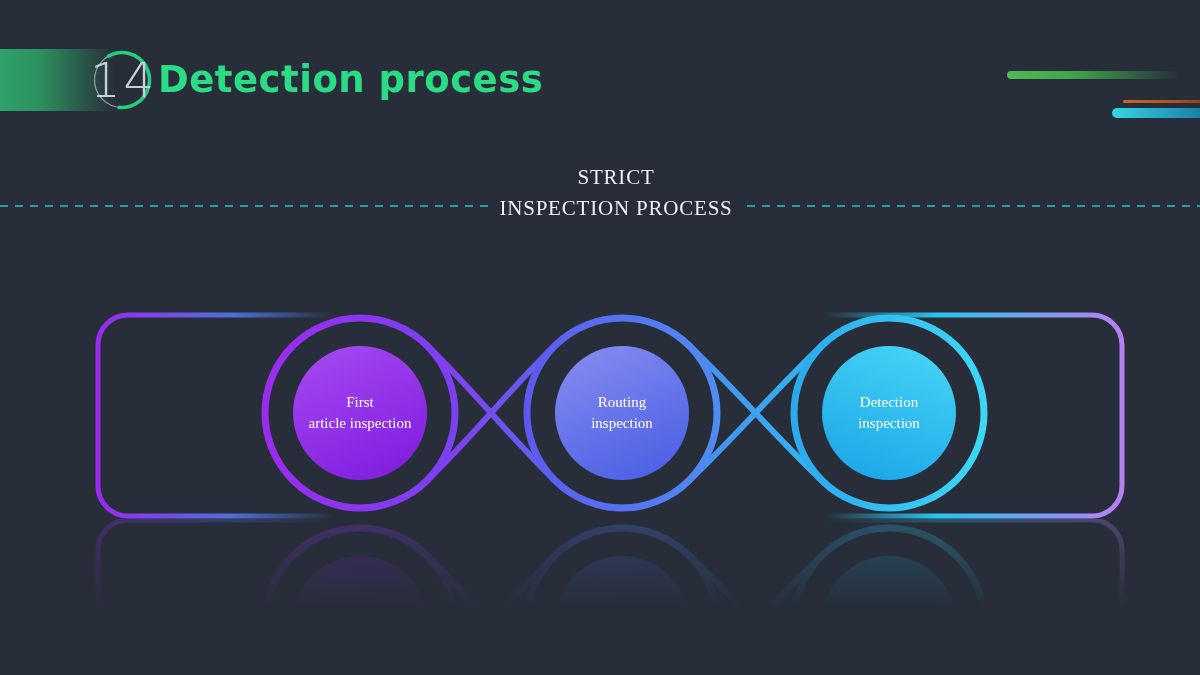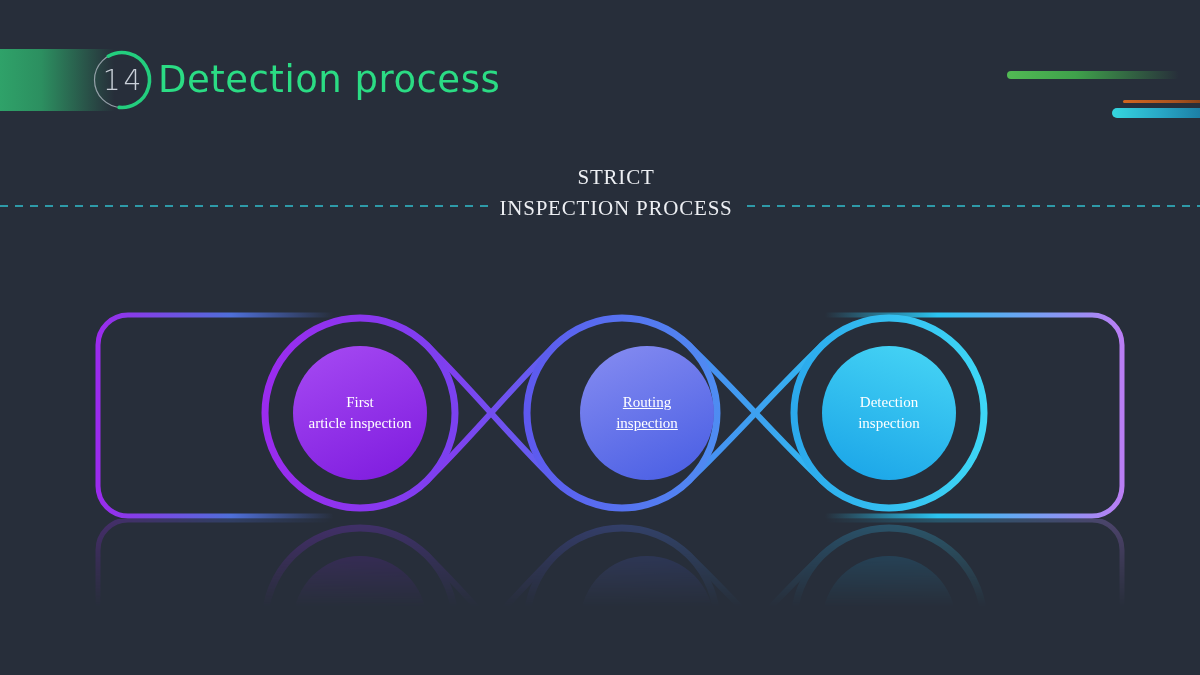--- a/index.html
+++ b/index.html
@@ -14,25 +14,25 @@
   
   .accent-bar{
     position:absolute;left:0;top:49px;width:118px;height:62px;
     background:linear-gradient(90deg,#2FA269 0%,#2C8F60 35%,rgba(40,70,60,0) 97%);
   }
   .num-ring-svg{position:absolute;left:88px;top:46px;width:68px;height:68px;}
   .page-num{
     position:absolute;left:88px;top:46px;width:68px;height:68px;
     display:flex;align-items:center;justify-content:center;
     font-family:"DejaVu Sans", sans-serif;font-weight:200;
-    font-size:28px;letter-spacing:3px;color:#C9CFD8;padding-left:3px;box-sizing:border-box;
+    font-size:48px;letter-spacing:3px;color:#C9CFD8;padding-left:3px;box-sizing:border-box;
   }
   .slide-title{
     position:absolute;left:158px;top:56px;margin:0;
-    font-family:"DejaVu Sans", sans-serif;font-weight:400;
+    font-family:"DejaVu Sans", sans-serif;font-weight:700;
     font-size:37px;line-height:48px;letter-spacing:.5px;color:#2BDC84;
     white-space:nowrap;
   }
   .deco-green{
     position:absolute;left:1007px;top:71px;width:172px;height:8px;border-radius:4px;
     background:linear-gradient(90deg,#52BA54 0%,#3FA14B 40%,rgba(60,150,72,0) 100%);
   }
   .deco-orange{
     position:absolute;left:1123px;top:100px;width:77px;height:3px;border-radius:2px 0 0 2px;
     background:linear-gradient(90deg,#D2661F 0%,#A85220 70%,#8A4318 100%);
@@ -57,21 +57,21 @@
 
   
   .diagram{position:absolute;inset:0;width:1151px;height:675px;}
   .diagram-svg{position:absolute;inset:0;width:1200px;height:675px;}
   .step-circle{
     position:absolute;top:346px;width:134px;height:134px;border-radius:50%;
     display:flex;align-items:center;justify-content:center;text-align:center;
     font-family:"Liberation Serif", serif;font-size:15px;line-height:21px;color:#FFFFFF;
   }
   .step-1{left:293px;background:linear-gradient(155deg,#A347F1 8%,#7F1CDF 95%);}
-  .step-2{left:580px;background:linear-gradient(155deg,#8289F0 8%,#4A5FE4 95%);text-decoration:underline;}
+  .step-2{left:555px;background:linear-gradient(155deg,#8289F0 8%,#4A5FE4 95%);}
   .step-3{left:822px;background:linear-gradient(200deg,#44D2F4 8%,#1BA5E8 95%);}
 
   
   .refl-wrap{
     position:absolute;left:0;top:519px;width:1200px;height:100px;overflow:hidden;
     opacity:.45;filter:blur(.6px);
     -webkit-mask-image:linear-gradient(to bottom,rgba(0,0,0,.6) 0%,rgba(0,0,0,0) 88%);
     mask-image:linear-gradient(to bottom,rgba(0,0,0,.6) 0%,rgba(0,0,0,0) 88%);
   }
   .refl-inner{

